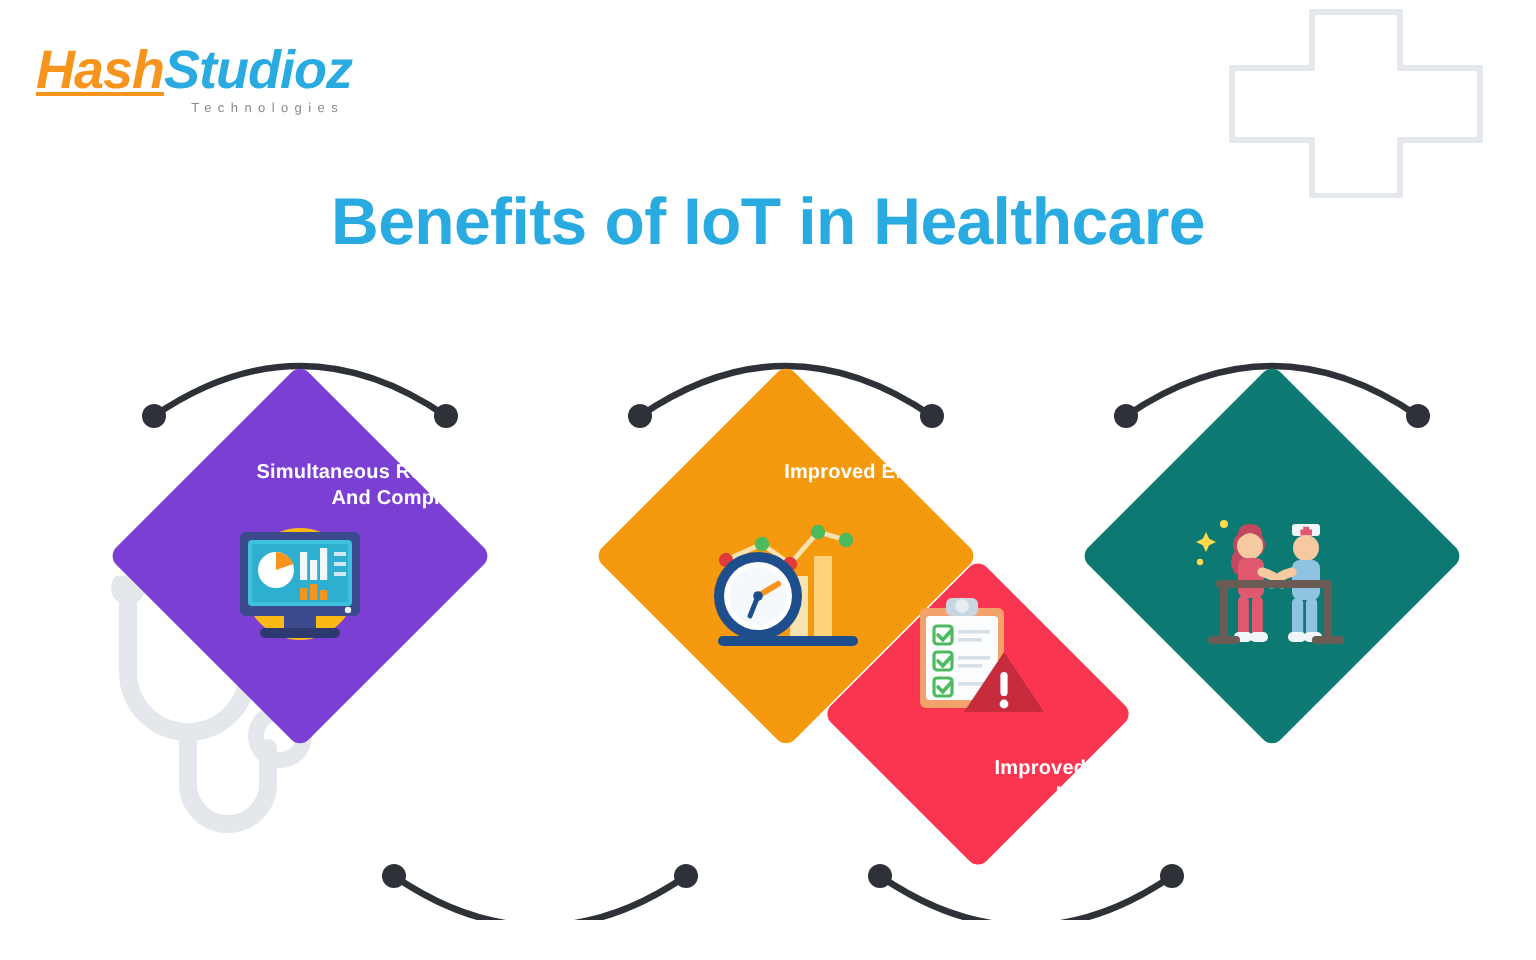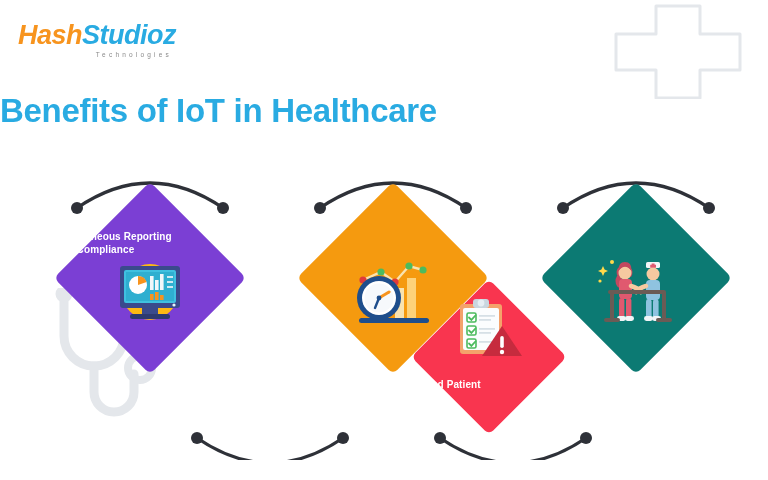--- a/index.html
+++ b/index.html
@@ -7,44 +7,44 @@
     width:768px;height:480px;overflow:hidden;
     background:#ffffff;
     font-family:"Liberation Sans", sans-serif;
     position:relative;
   }
   #canvas{position:absolute;inset:0;width:768px;height:480px;}
 
   
   .logo{position:absolute;left:18px;top:22px;line-height:1;}
   .logo-main{font-size:27px;font-weight:bold;font-style:italic;letter-spacing:-0.5px;white-space:nowrap;}
-  .logo-hash{color:#F7941E;}
+  .logo-hash{color:#F7941E;text-decoration:underline;}
   .logo-studioz{color:#29ABE2;font-style:italic;}
   .logo-sub{font-size:6.5px;color:#8a8a8a;letter-spacing:3.2px;text-align:right;margin-top:3px;padding-right:4px;}
 
   
   .title{
-    position:absolute;left:0;right:0;top:92px;text-align:left;
+    position:absolute;left:0;right:0;top:92px;text-align:center;
     font-size:33px;font-weight:bold;color:#29ABE2;letter-spacing:-0.3px;
   }
 
   
   .deco{position:absolute;pointer-events:none;}
   #cross-deco{left:608px;top:4px;}
   #steth-deco{left:52px;top:288px;}
 
   
   .diamond{
     position:absolute;
     transform:rotate(45deg);
     border-radius:6px;
   }
   .dia-wrap{position:absolute;}
   .dia-label{
-    position:absolute;left:0;right:0;text-align:left;
+    position:absolute;left:0;right:0;text-align:right;
     color:#ffffff;font-size:10px;font-weight:bold;line-height:13px;
     letter-spacing:0.1px;
   }
   .dia-icon{position:absolute;}
 
   .arc{position:absolute;}
 </style>
 </head>
 <body>
 
@@ -118,20 +118,23 @@
       <rect x="55" y="30" width="6" height="2" fill="#CFE8F2"></rect>
       <circle cx="62" cy="49" r="1.6" fill="#E8F4FA"></circle>
       <rect x="30" y="52" width="16" height="8" fill="#3A4A8C"></rect>
       <rect x="18" y="58" width="40" height="5" rx="2.5" fill="#2D3A70"></rect>
     </svg>
   </div>
 
 
   <div class="dia-wrap" style="left:297px;top:182px;width:192px;height:192px">
     <div class="diamond" id="dia2" style="left: 28px; top: 28px; width: 136px; height: 136px; background: rgb(245, 154, 15);"></div>
+    <div class="dia-label" style="top:48px">
+      <span>Improved Efficiency</span>
+    </div>
     <svg class="dia-icon" style="left:54px;top:76px" width="84" height="74" viewBox="0 0 84 74">
       <polyline points="12,22 30,14 44,24 58,8 72,12" fill="none" stroke="#F8E3B0" stroke-width="2.4"></polyline>
       <circle cx="12" cy="22" r="3.6" fill="#E03B3B"></circle>
       <circle cx="30" cy="14" r="3.6" fill="#4CBB5E"></circle>
       <circle cx="44" cy="24" r="3.6" fill="#E03B3B"></circle>
       <circle cx="58" cy="8" r="3.6" fill="#4CBB5E"></circle>
       <circle cx="72" cy="12" r="3.6" fill="#4CBB5E"></circle>
       <rect x="44" y="30" width="9" height="30" fill="#F8E3B0"></rect>
       <rect x="56" y="20" width="9" height="40" fill="#FDD27A"></rect>
       <circle cx="28" cy="40" r="22" fill="#1E4E8C"></circle>

